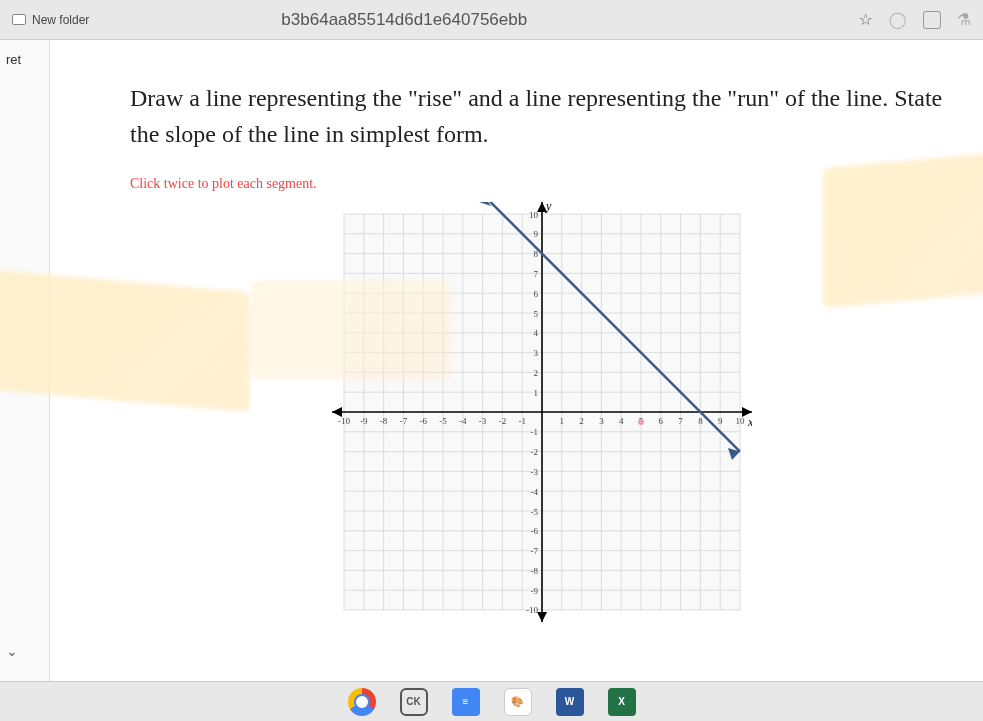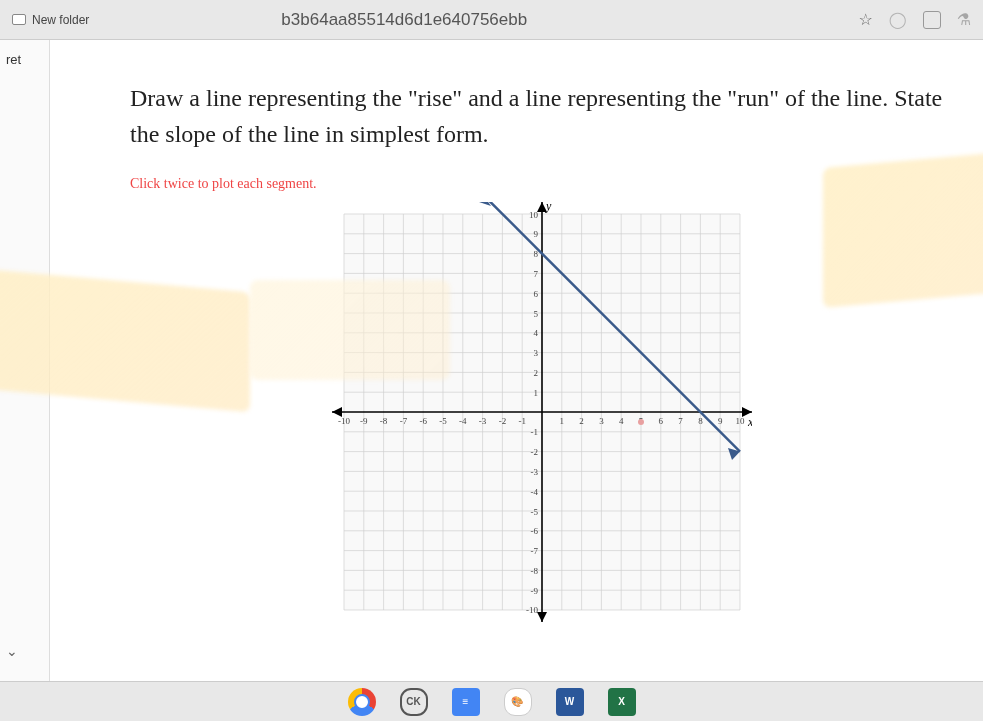--- a/index.html
+++ b/index.html
@@ -20,21 +20,21 @@
     .chevron { font-size: 14px; color: #666; margin-bottom: 20px; }
     
     .main { flex: 1; background: #fff; padding: 40px 30px 10px 80px; position: relative; }
     .question-text { font-size: 24px; color: #222; line-height: 1.5; margin-bottom: 24px; font-family: Georgia, serif; }
     .instruction { text-align: left; font-size: 14px; color: #ef4444; margin-bottom: 4px; }
     
     .graph-wrap { display: flex; justify-content: center; margin-top: 10px; }
     .graph { position: relative; width: 420px; height: 420px; }
     
     .taskbar { position: absolute; bottom: 0; left: 0; right: 0; height: 40px; background: #e8e8e8; border-top: 1px solid #ccc; display: flex; align-items: center; justify-content: center; gap: 24px; }
-    .app-icon { width: 28px; height: 28px; border-radius: 11px; display: flex; align-items: center; justify-content: center; font-size: 10px; font-weight: bold; font-family: Arial; }
+    .app-icon { width: 28px; height: 28px; border-radius: 6px; display: flex; align-items: center; justify-content: center; font-size: 10px; font-weight: bold; font-family: Arial; }
     .chrome { background: conic-gradient(#ea4335 0 120deg, #4285f4 120deg 240deg, #fbbc05 240deg); border-radius: 50%; position: relative; }
     .chrome::after { content: ''; position: absolute; width: 12px; height: 12px; background: #fff; border-radius: 50%; border: 2px solid #4285f4; }
     .ck { border: 2px solid #555; color: #555; }
     .docs { background: #4285f4; color: #fff; border-radius: 4px; }
     .paint { background: #fff; border: 1px solid #ccc; }
     .word { background: #2b579a; color: #fff; border-radius: 4px; }
     .excel { background: #217346; color: #fff; border-radius: 4px; }
     
     
     .glare { position: absolute; background: linear-gradient(135deg, rgba(255,240,200,0.9), rgba(255,230,180,0.6)); border-radius: 8px; pointer-events: none; filter: blur(2px); }

